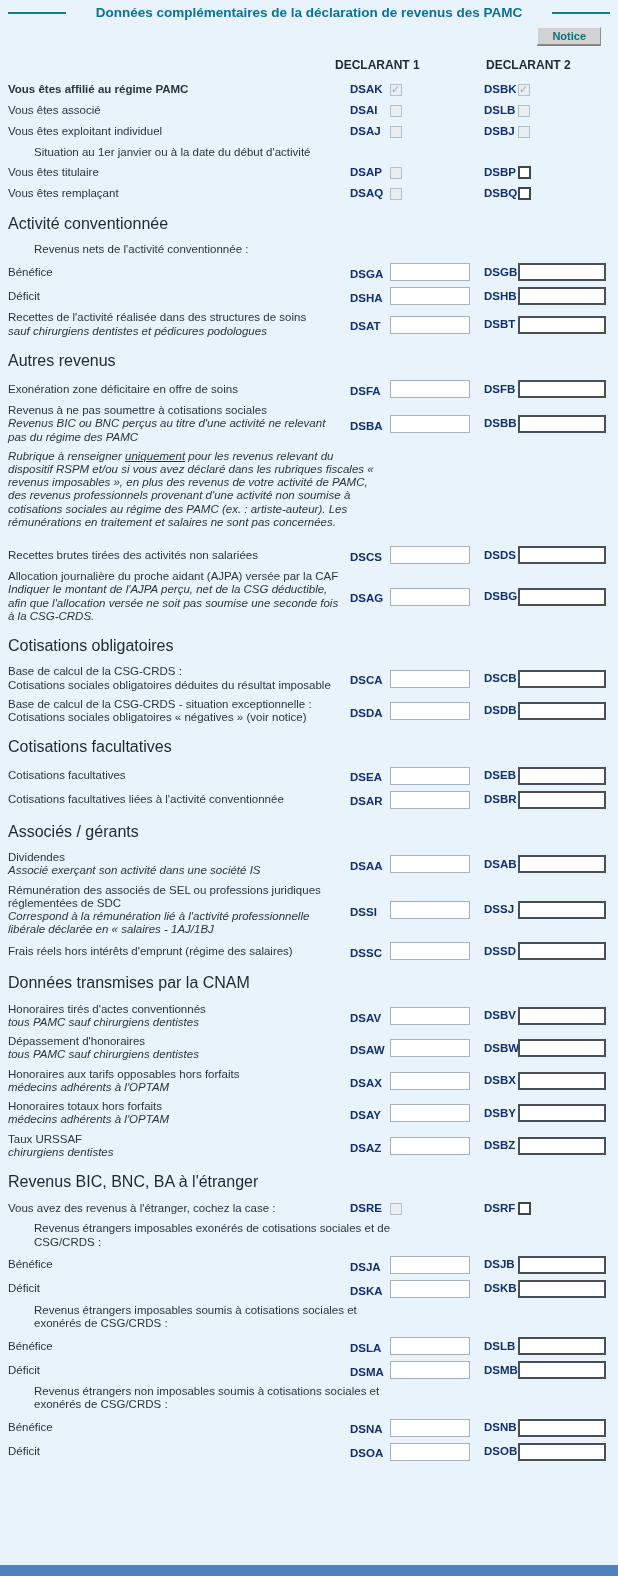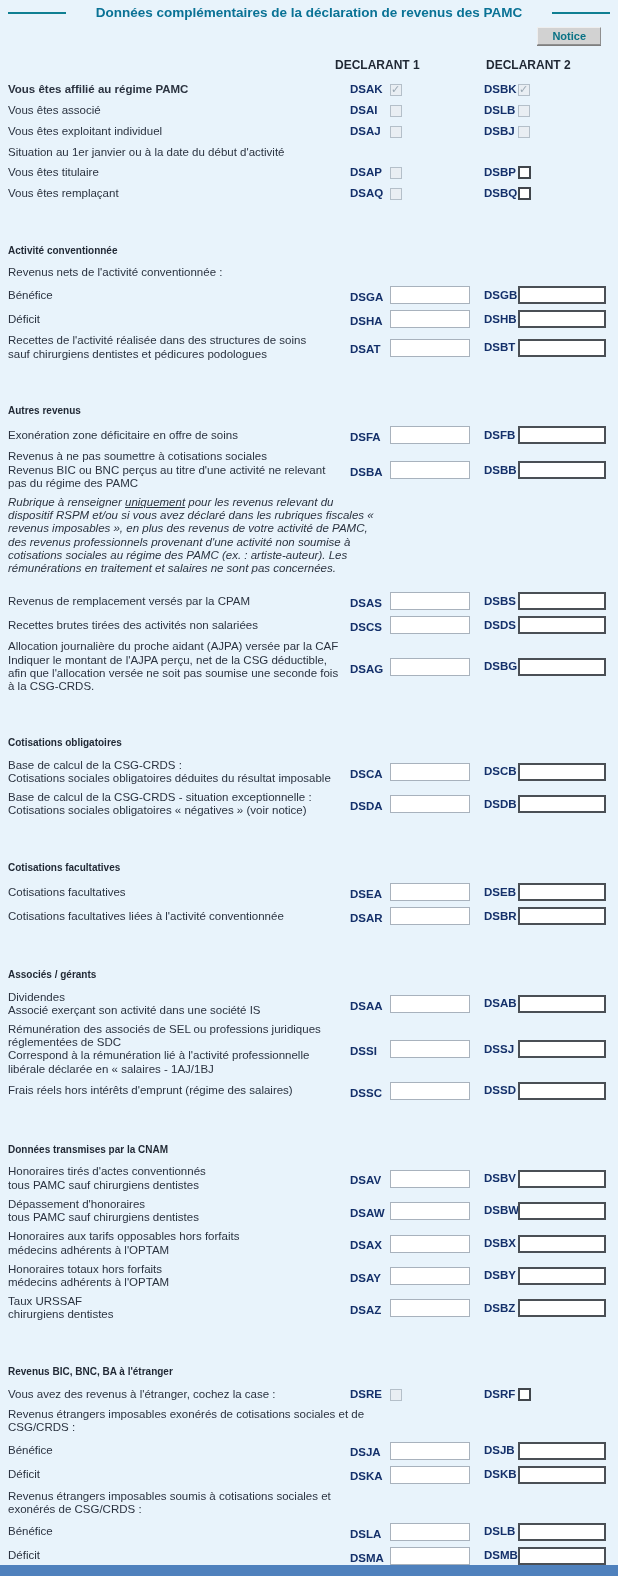--- a/index.html
+++ b/index.html
@@ -30,26 +30,26 @@
   .colheads span{position:absolute;font-weight:700;font-size:12px;color:#1f2733;}
   .ch1{left:327px;}
   .ch2{left:478px;}
   
   .row{display:flex;align-items:center;}
   .row-section{margin:14px 0 10px;}
   .row-text{margin-bottom:7px;}
   .row-note{margin:2px 0 17px;}
   .row-field{margin-bottom:6px;}
   .row-cbrow{margin-bottom:7px;min-height:14px;}
-  .section-t{font-weight:700;font-size:10px;color:#1f2733;margin-top:30px;}
-  .text-t{width:368px;}
+  .section-t{font-weight:400;font-size:16px;color:#1f2733;}
+  .text-t{width:368px;margin-left:26px;}
   .note-t{width:368px;font-style:italic;}
   .f-label{width:342px;padding-right:4px;box-sizing:border-box;}
   .f-label.b{font-weight:700;}
-  .sub{}
+  .sub{font-style:italic;}
   .col{display:flex;align-items:center;flex-shrink:0;}
   .col .code{font-weight:700;font-size:11.5px;color:#14306a;flex-shrink:0;}
   .c1 .code{width:36px;margin-right:4px;}
   .c2 .code{width:34px;}
   .c1{width:120px;margin-right:14px;align-items:flex-end;}
   .c2{width:126px;}
   input[type=text]{
     height:18px;box-sizing:border-box;padding:1px 3px;background:#fff;
     font-family:inherit;font-size:11px;color:#222;
   }
@@ -221,33 +221,20 @@
         <div class="col c2">
           <span class="code">DSBB</span>
           <input type="text" style="">
         </div>
       </div>
       <div class="row row-note">
         <div class="note-t"><span>Rubrique à renseigner </span><u>uniquement</u><span> pour les revenus relevant du dispositif RSPM et/ou si vous avez déclaré dans les rubriques fiscales « revenus imposables », en plus des revenus de votre activité de PAMC, des revenus professionnels provenant d'une activité non soumise à cotisations sociales au régime des PAMC (ex. : artiste-auteur). Les rémunérations en traitement et salaires ne sont pas concernées.</span></div>
       </div>
       <div class="row row-field">
         <div class="f-label">
-          <div class="l1">Revenus de remplacement versés par la CPAM</div>
-        </div>
-        <div class="col c1">
-          <span class="code">DSAS</span>
-          <input type="text" style="">
-        </div>
-        <div class="col c2">
-          <span class="code">DSBS</span>
-          <input type="text" style="">
-        </div>
-      </div>
-      <div class="row row-field">
-        <div class="f-label">
           <div class="l1">Recettes brutes tirées des activités non salariées</div>
         </div>
         <div class="col c1">
           <span class="code">DSCS</span>
           <input type="text" style="">
         </div>
         <div class="col c2">
           <span class="code">DSDS</span>
           <input type="text" style="">
         </div>

